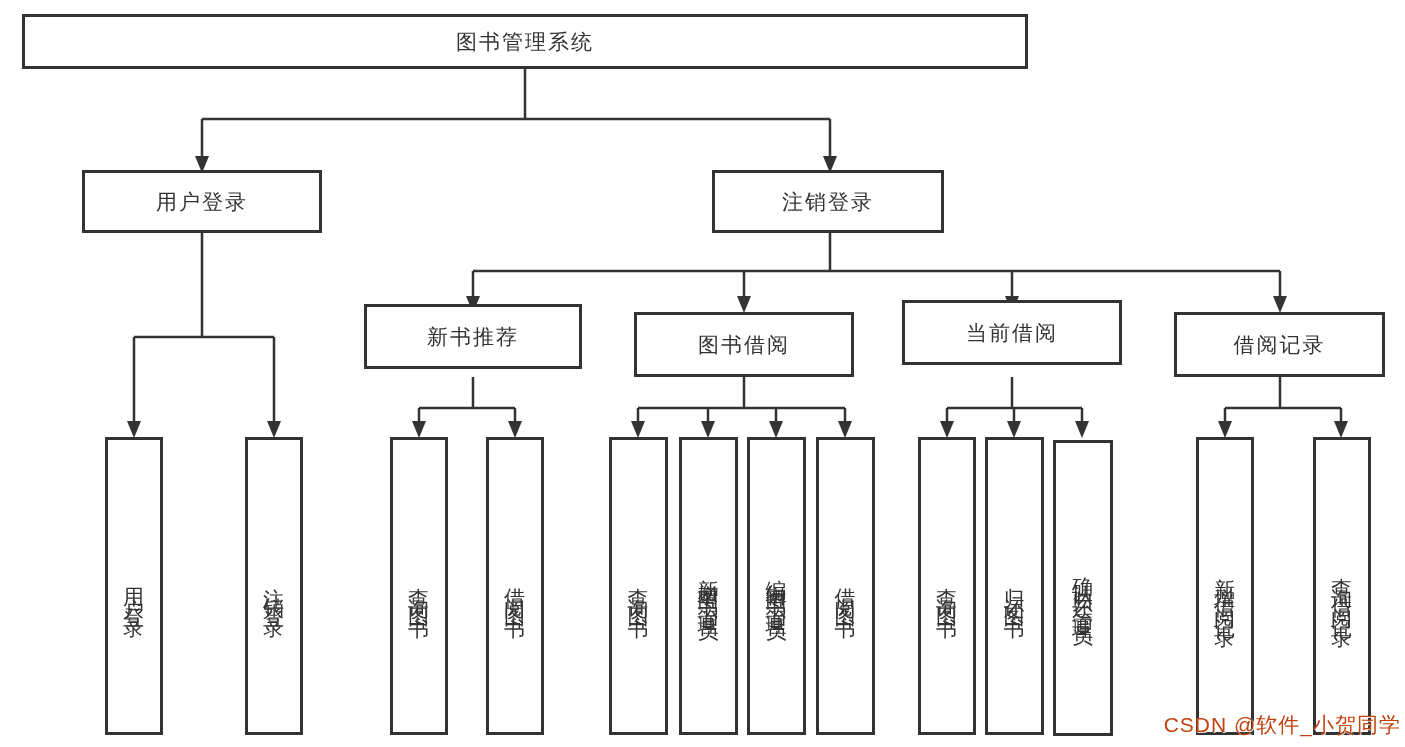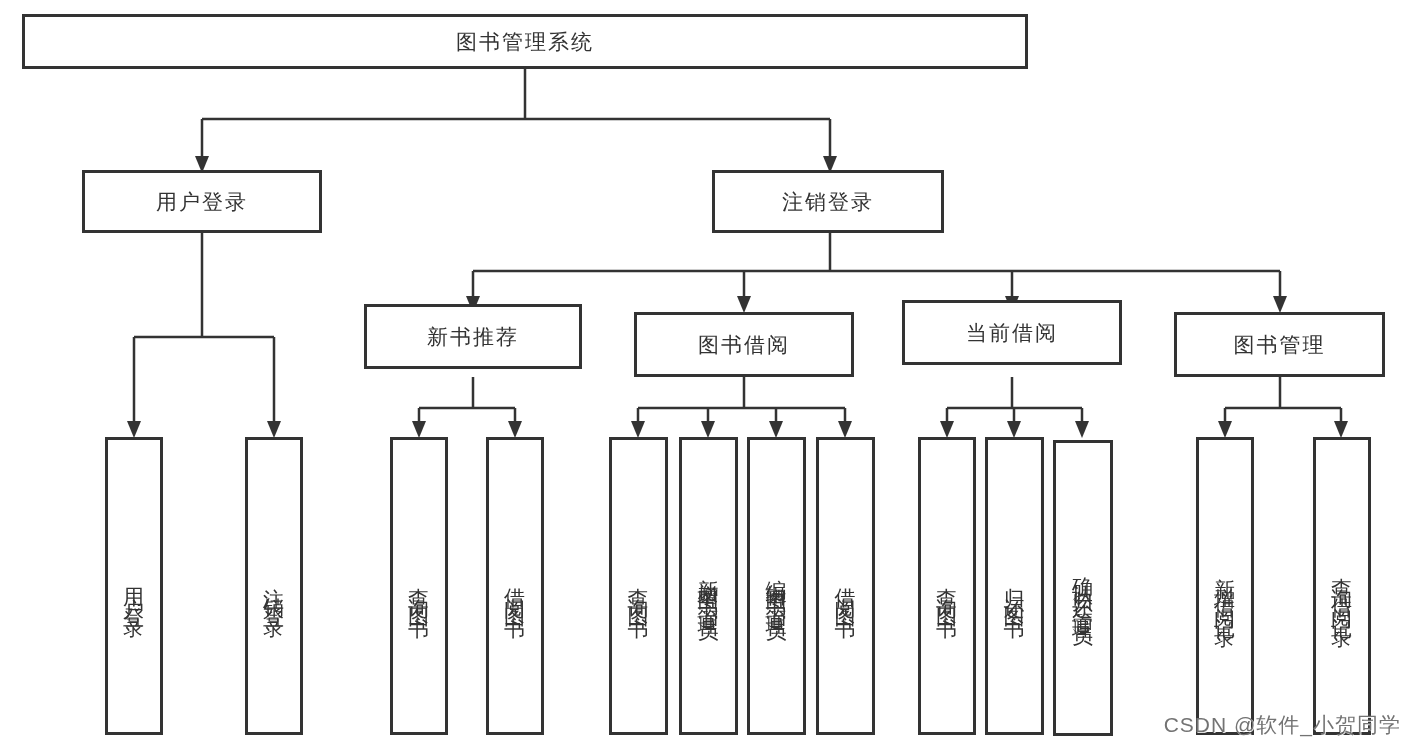--- a/index.html
+++ b/index.html
@@ -36,21 +36,21 @@
     letter-spacing: 10px;
     padding-top: 10px;
     color: #333333;
     white-space: nowrap;
   }
   .watermark {
     position: absolute;
     top: 711px;
     right: 4px;
     font-size: 21px;
-    color: #737373;
+    color: #c2410c;
     text-shadow: 1px 1px 0 rgba(255,255,255,0.85);
     letter-spacing: 1px;
     white-space: nowrap;
     z-index: 5;
   }
 </style>
 </head>
 <body>
 
 <div class="canvas">
@@ -102,21 +102,21 @@
   <div class="box" style="left:364px;top:304px;width:218px;height:65px">
     <span class="hlbl">新书推荐</span>
   </div>
   <div class="box" style="left:634px;top:312px;width:220px;height:65px">
     <span class="hlbl">图书借阅</span>
   </div>
   <div class="box" style="left:902px;top:300px;width:220px;height:65px">
     <span class="hlbl">当前借阅</span>
   </div>
   <div class="box" style="left:1174px;top:312px;width:211px;height:65px">
-    <span class="hlbl">图书管理</span>
+    <span class="hlbl">借阅记录</span>
   </div>
 
   <div class="box" style="left:105px;top:437px;width:58px;height:298px">
     <span class="vtext">用户登录</span>
   </div>
   <div class="box" style="left:245px;top:437px;width:58px;height:298px">
     <span class="vtext">注销登录</span>
   </div>
 
   <div class="box" style="left:390px;top:437px;width:58px;height:298px">

